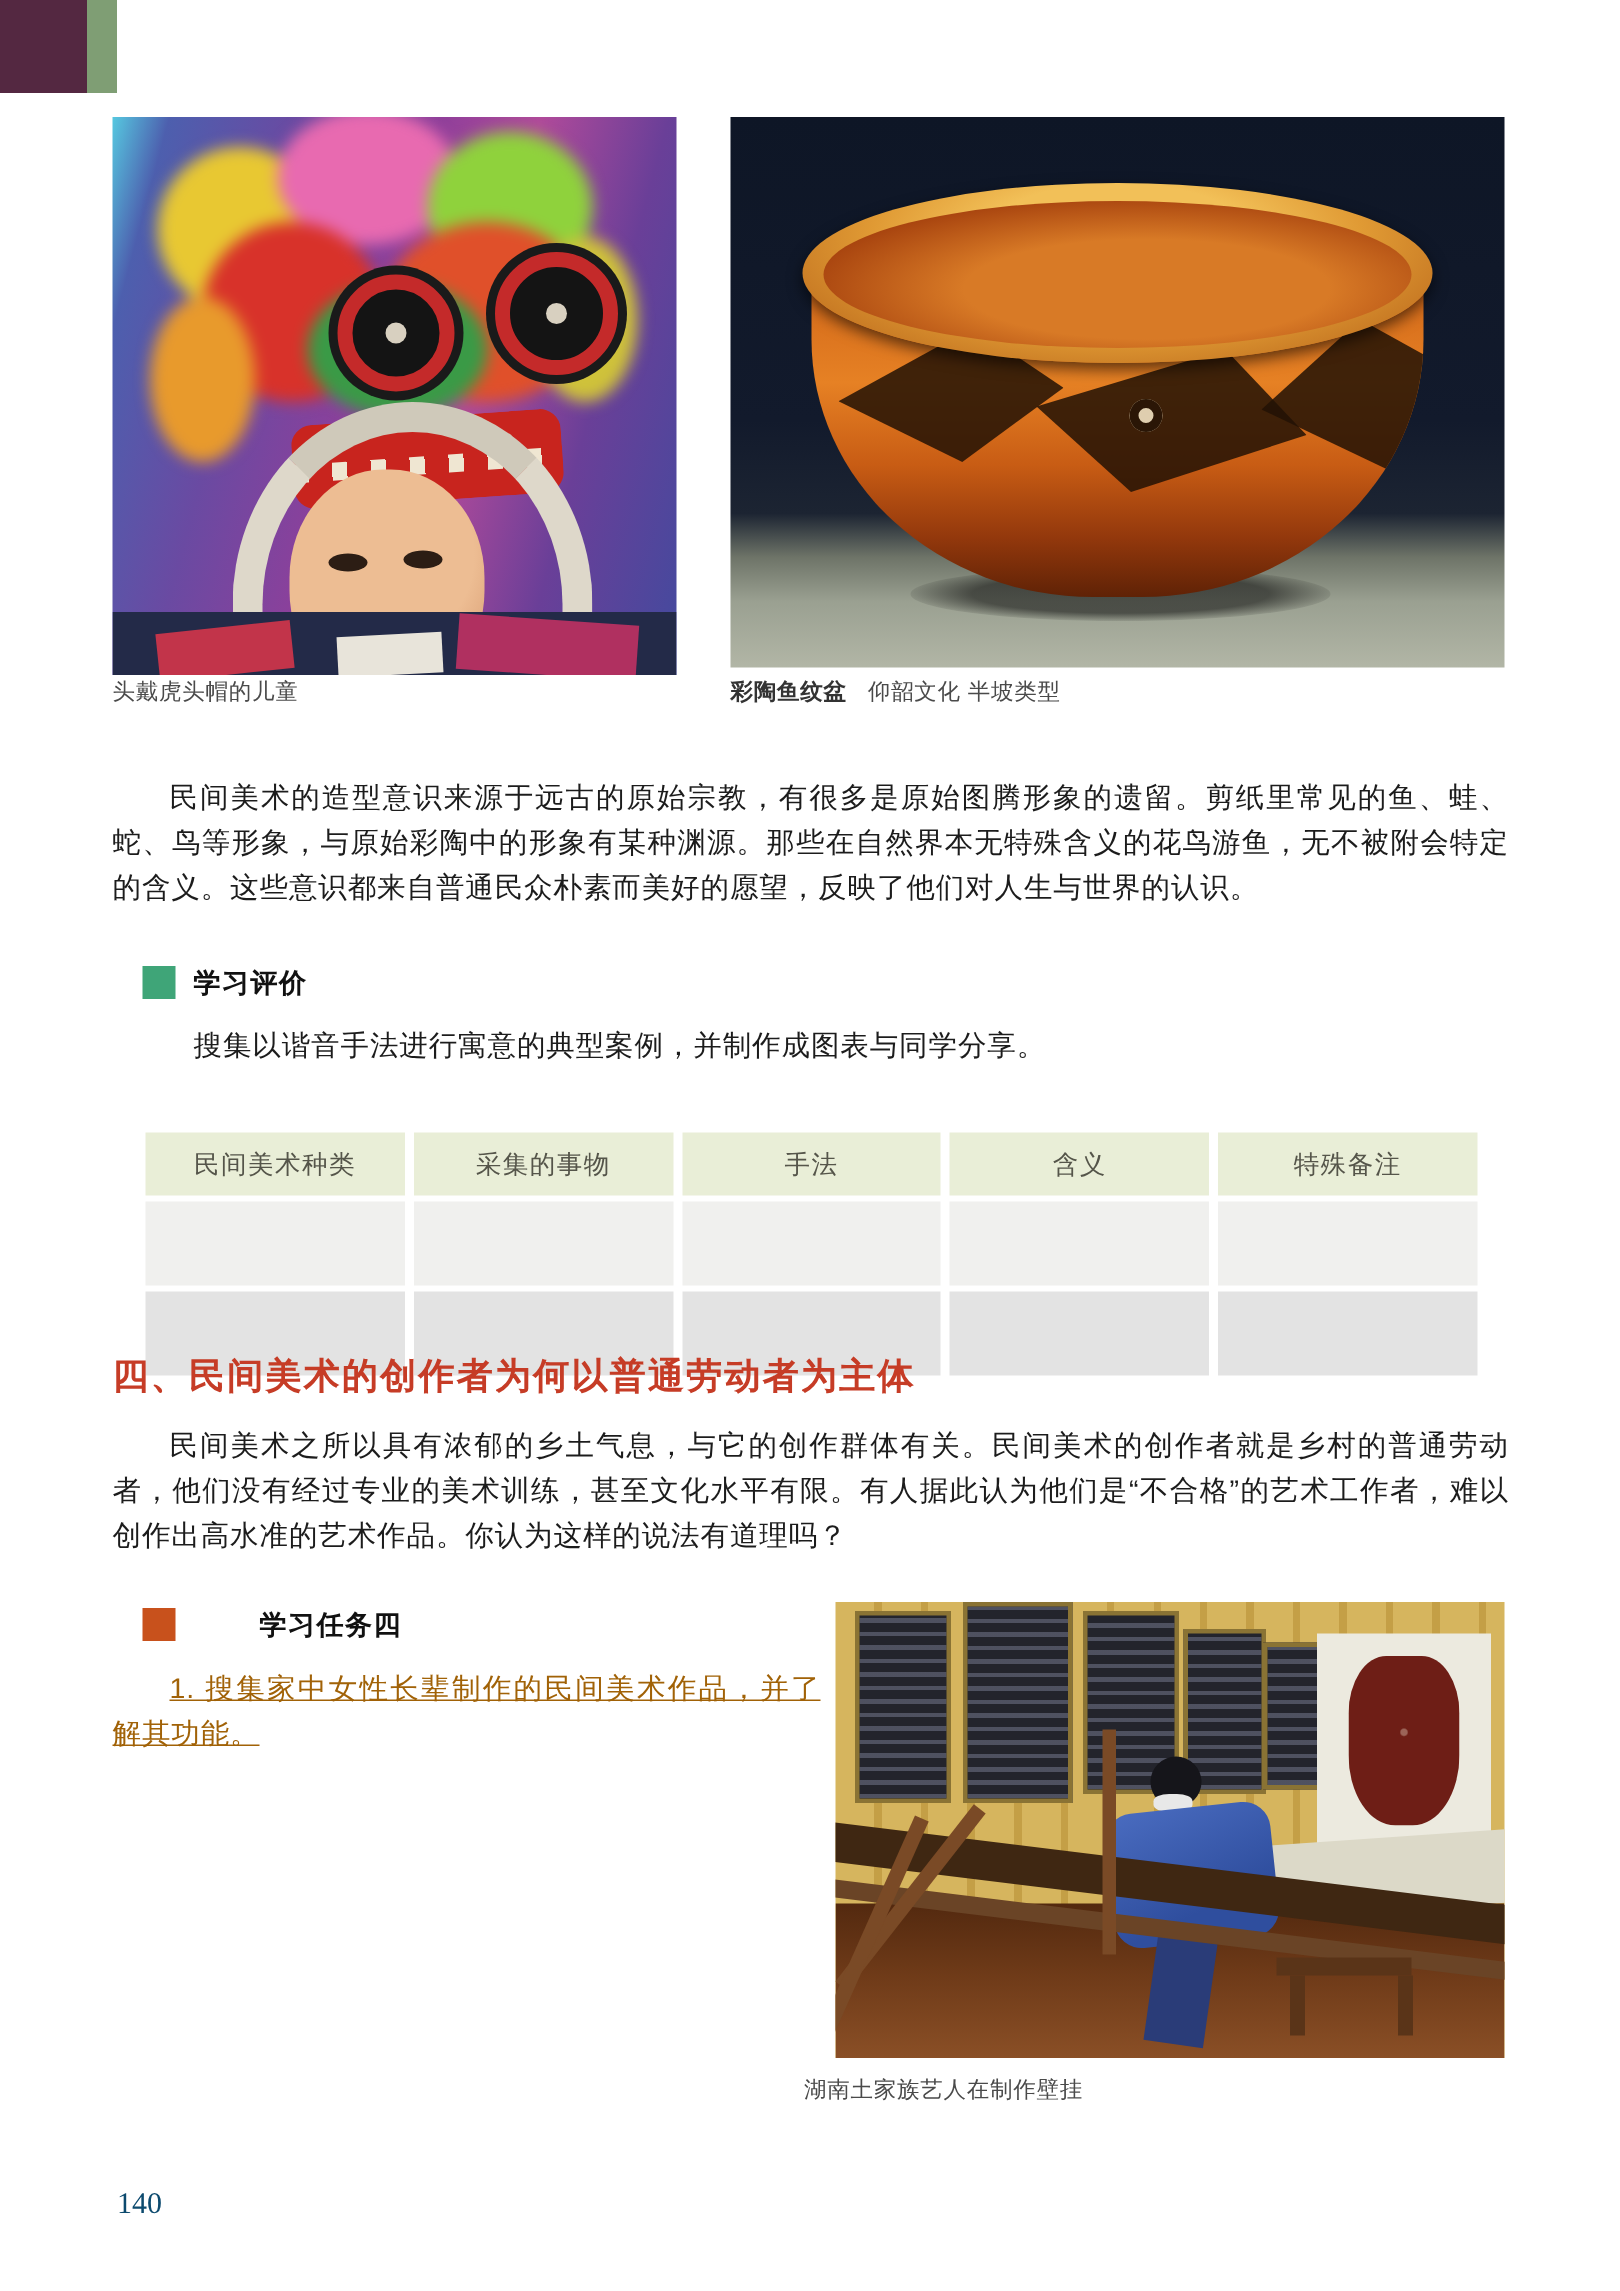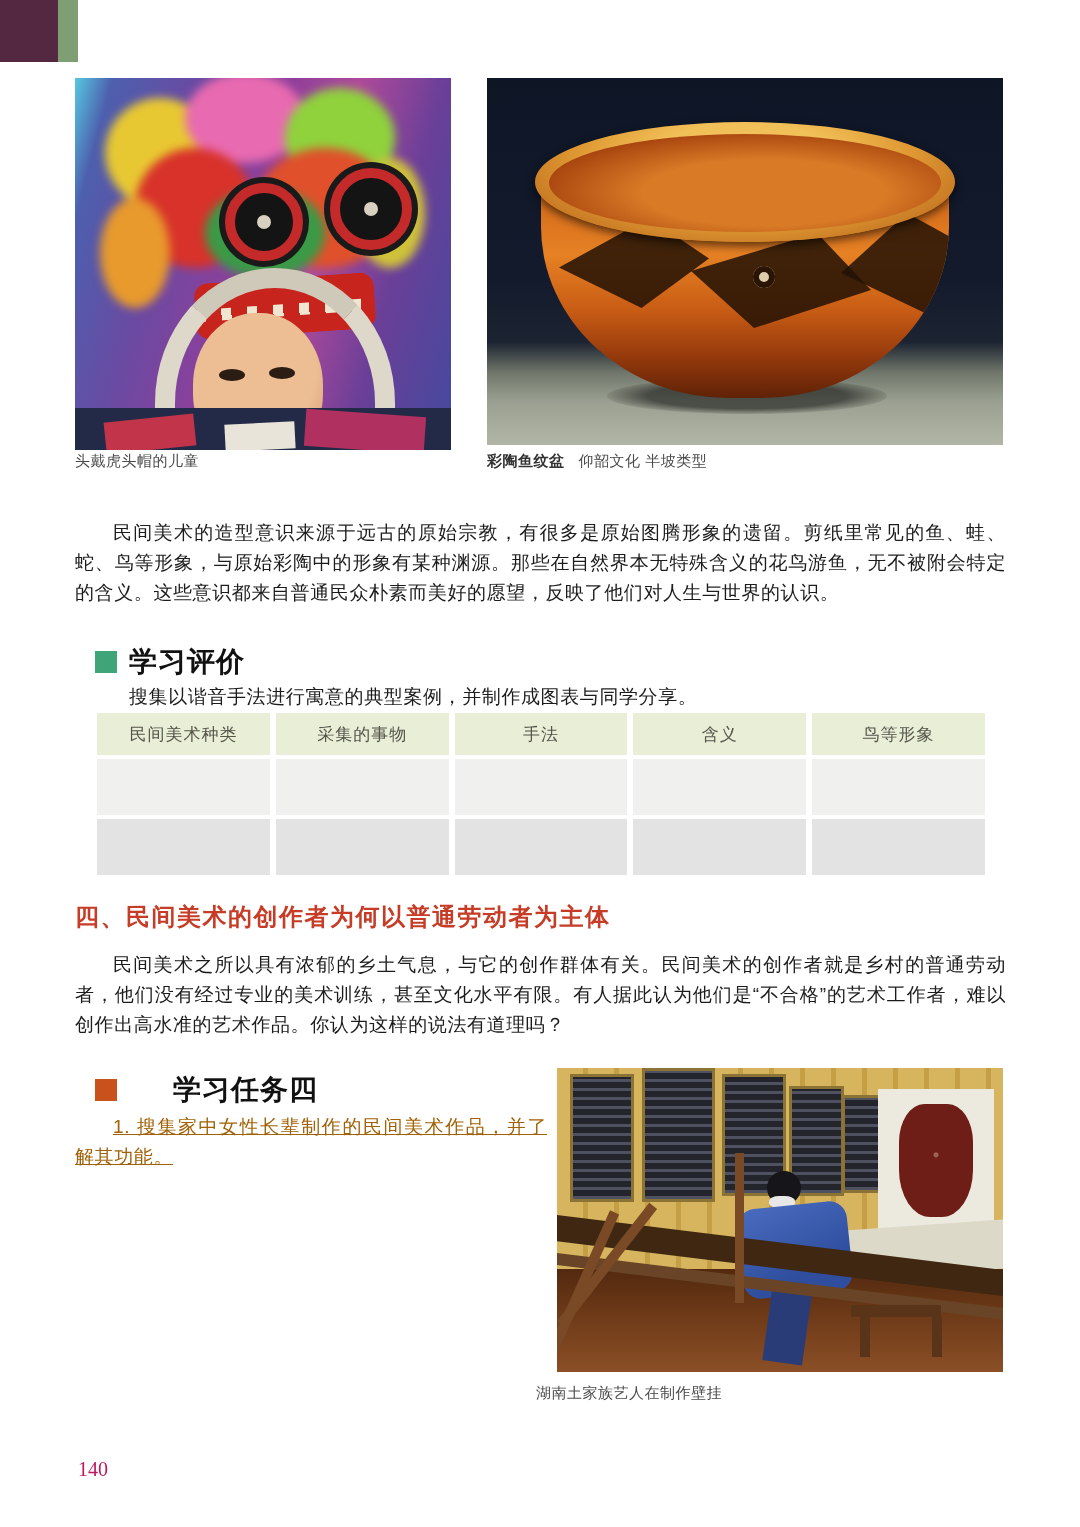--- a/index.html
+++ b/index.html
@@ -71,37 +71,37 @@
   .person-body{position:absolute;left:41%;top:45%;width:110px;height:90px;border-radius:18px;
     background:linear-gradient(160deg,#4a6cc0,#2f4e9e 70%);transform:rotate(-6deg);}
   .person-legs{position:absolute;left:47%;top:74%;width:40px;height:70px;background:#2a3c78;transform:rotate(8deg);}
   
   .para{position:absolute;left:75px;width:931px;font-size:19px;line-height:30px;
     text-align:justify;text-indent:2em;letter-spacing:.6px;color:#1c1c1c;}
   .sec-head-row{position:absolute;left:95px;display:flex;align-items:center;}
   .sq{width:22px;height:22px;margin-right:12px;}
   .sq-green{background:#3fa578;}
   .sq-orange{background:#c8511c;}
-  .sec-title{font-size:28px;font-weight:bold;color:#111;letter-spacing:1px;text-align:right;}
+  .sec-title{font-size:18px;font-weight:bold;color:#111;letter-spacing:1px;text-align:right;}
   .instruction{position:absolute;left:129px;font-size:19px;letter-spacing:.6px;color:#1c1c1c;}
   .red-head{position:absolute;left:75px;font-size:24px;font-weight:bold;color:#c63c26;letter-spacing:1.5px;}
   
-  .eval-table{position:absolute;left:97px;top:713px;width:888px;}
+  .eval-table{position:absolute;left:97px;top:755px;width:888px;}
   .t-row{display:flex;gap:6px;margin-bottom:4px;}
   .t-cell{flex:1;}
   .t-head .t-cell{height:42px;background:#e9eed7;color:#55554a;font-size:17px;
     display:flex;align-items:center;justify-content:center;letter-spacing:1px;}
   .t-body1 .t-cell{height:56px;background:#f0f0ee;}
   .t-body2 .t-cell{height:56px;background:#e3e3e3;}
   
   .task-list{position:absolute;left:75px;top:1112px;width:472px;}
   .task-item{font-size:19px;line-height:30px;text-align:justify;text-indent:2em;
     letter-spacing:.6px;color:#a16207;margin-bottom:3px;text-decoration:underline;}
   .page-num{position:absolute;left:78px;top:1458px;font-family:"Liberation Serif","DejaVu Serif",serif;
-    font-size:20px;color:#be185d;}
+    font-size:20px;color:#0c4a6e;}
 </style>
 </head>
 <body>
 
 <div class="abs corner-maroon"></div>
 <div class="abs corner-sage"></div>
 
 <div class="photo ph-child">
   <div class="blurwrap">
     <div class="hatblob" style="left:30px;top:20px;width:110px;height:110px;background:#e8c832;"></div>
@@ -155,21 +155,21 @@
   <div class="sec-title">学习评价</div>
 </div>
 <div class="instruction" style="top:684px;">搜集以谐音手法进行寓意的典型案例，并制作成图表与同学分享。</div>
 
 <div class="eval-table">
   <div class="t-row t-head">
     <div class="t-cell">民间美术种类</div>
     <div class="t-cell">采集的事物</div>
     <div class="t-cell">手法</div>
     <div class="t-cell">含义</div>
-    <div class="t-cell">鸟等形象</div>
+    <div class="t-cell">特殊备注</div>
   </div>
   <div class="t-row t-body1">
     <div class="t-cell"></div>
     <div class="t-cell"></div>
     <div class="t-cell"></div>
     <div class="t-cell"></div>
     <div class="t-cell"></div>
   </div>
   <div class="t-row t-body2">
     <div class="t-cell"></div>

